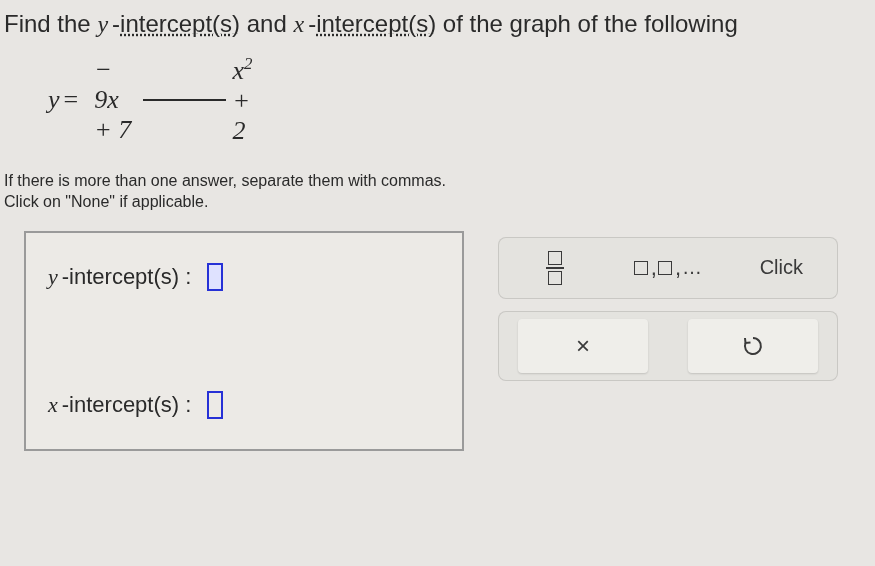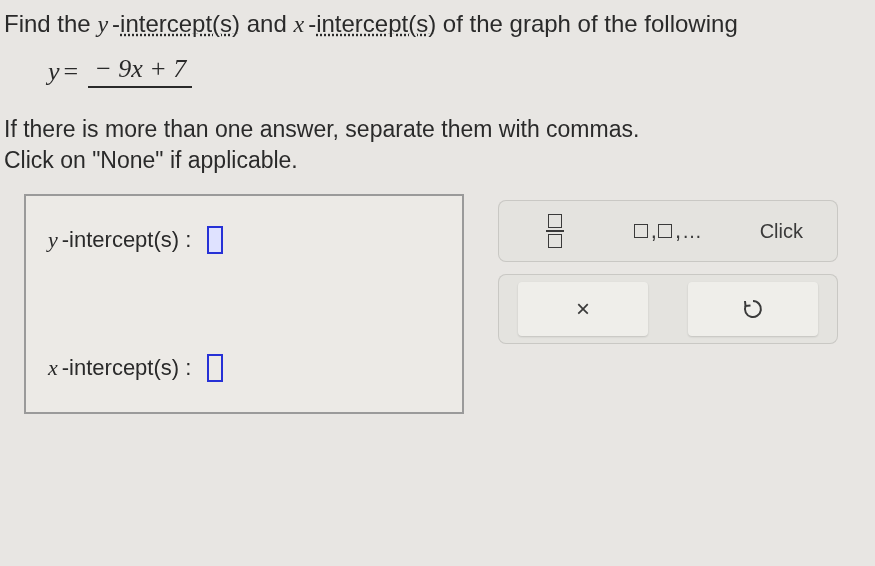--- a/index.html
+++ b/index.html
@@ -22,34 +22,34 @@
     .eq {
       font-family: 'Times New Roman', serif;
       font-style: italic;
       font-size: 26px;
       margin: 14px 0 24px 48px;
       display: flex;
       align-items: center;
     }
     .frac {
       display: inline-flex;
-      flex-direction: column;
-      align-items: flex-start;
+      flex-direction: row;
+      align-items: center;
       margin-left: 6px;
     }
     .frac .num, .frac .den { padding: 0 6px; }
     .frac .bar {
       width: 100%;
       height: 2px;
       background: #2a2a2a;
       margin: 2px 0;
     }
     .sup { font-size: 0.65em; vertical-align: super; }
     .instr {
-      font-size: 23px;
+      font-size: 16px;
       margin: 8px 0 18px 4px;
       line-height: 1.35;
     }
     .row2 {
       display: flex;
       gap: 34px;
       margin-left: 24px;
     }
     .answer-box {
       width: 440px;
@@ -128,20 +128,23 @@
   <div class="question">
     <span>Find the </span><span class="ivar">y</span>-<span class="link">intercept(s)</span><span> and </span><span class="ivar">x</span>-<span class="link">intercept(s)</span><span> of the graph of the following</span>
   </div>
 
   <div class="eq">
     <span>y</span>
     <span style="font-style:normal;margin:0 4px;">=</span>
     <span class="frac">
       <span class="num">− 9x + 7</span>
       <span class="bar"></span>
+      <span class="den">
+        <span>x</span><span class="sup">2</span><span> + 2</span>
+      </span>
     </span>
   </div>
 
   <div class="instr">
     <div>If there is more than one answer, separate them with commas.</div>
     <div>Click on "None" if applicable.</div>
   </div>
 
   <div class="row2">
     <div class="answer-box">

